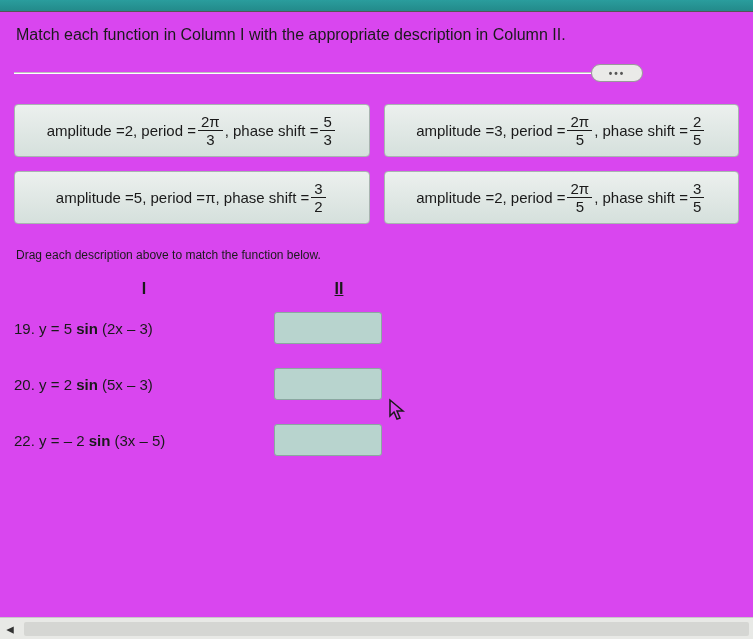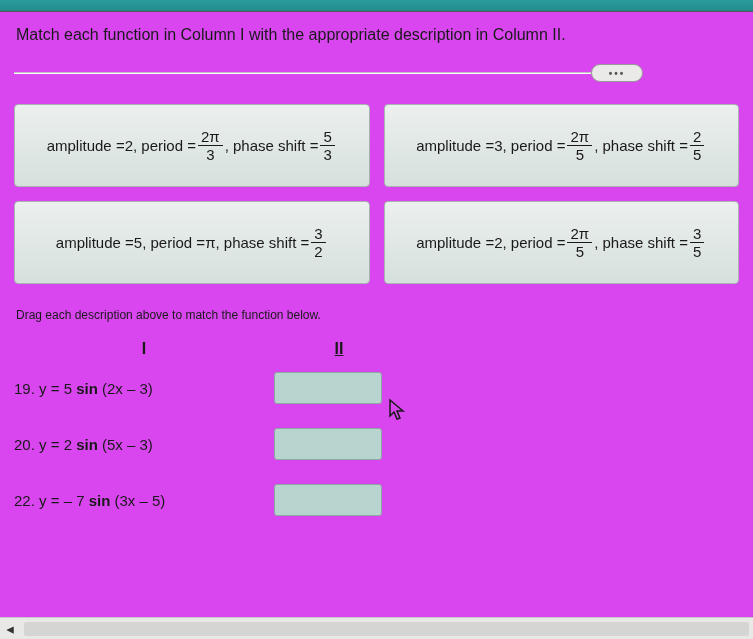--- a/index.html
+++ b/index.html
@@ -73,21 +73,21 @@
       min-height: 52px;
       cursor: grab;
       white-space: nowrap;
     }
     .frac {
       display: inline-flex;
       flex-direction: column;
       align-items: center;
       vertical-align: middle;
       line-height: 1;
-      margin: 16px 2px;
+      margin: 1px 2px;
     }
     .frac .num { border-bottom: 1px solid #1a1a1a; padding: 0 3px 1px 3px; }
     .frac .den { padding: 1px 3px 0 3px; }
     .sub-instruction {
       font-size: 12px;
       margin: 4px 0 18px 2px;
     }
     .columns-row {
       display: flex;
       margin-bottom: 14px;
@@ -241,21 +241,21 @@
       <span>20.</span>
       <span>y = 2 </span><span class="bold">sin</span><span> (5x – 3)</span>
     </div>
     <div class="drop-zone"></div>
   </div>
 
 
   <div class="match-row" style="margin-bottom:4px;">
     <div class="func-label">
       <span>22.</span>
-      <span>y = – 7 </span><span class="bold">sin</span><span> (3x – 5)</span>
+      <span>y = – 2 </span><span class="bold">sin</span><span> (3x – 5)</span>
     </div>
     <div class="drop-zone"></div>
   </div>
 
   <svg class="cursor-icon" width="20" height="24" viewBox="0 0 20 24">
     <path d="M2 2 L2 18 L6 14 L9 21 L12 20 L9 13 L15 13 Z" fill="none" stroke="#1a1a1a" stroke-width="1.5"></path>
   </svg>
 
 </div>
 

